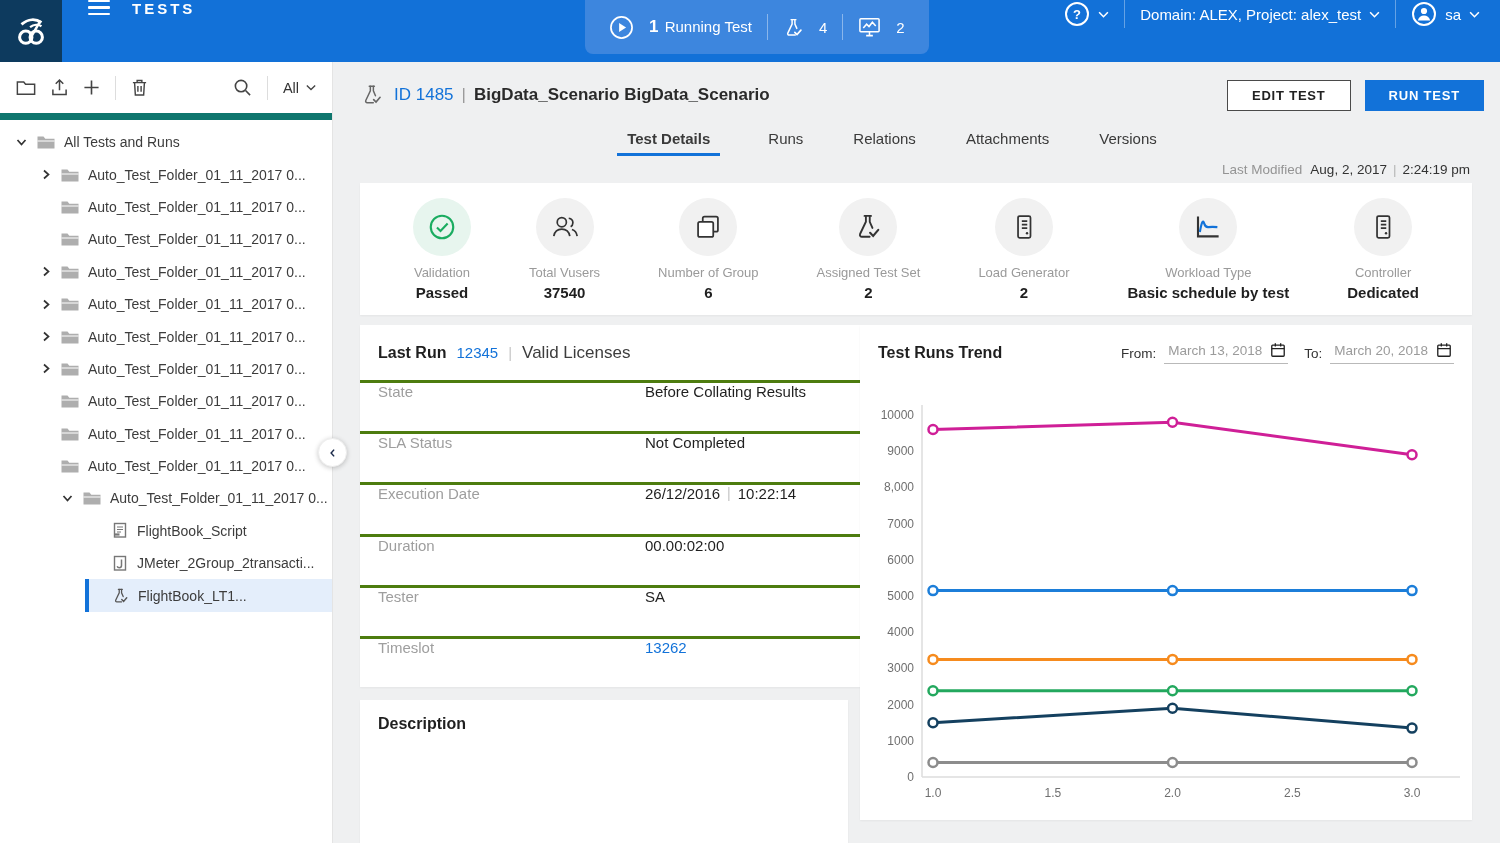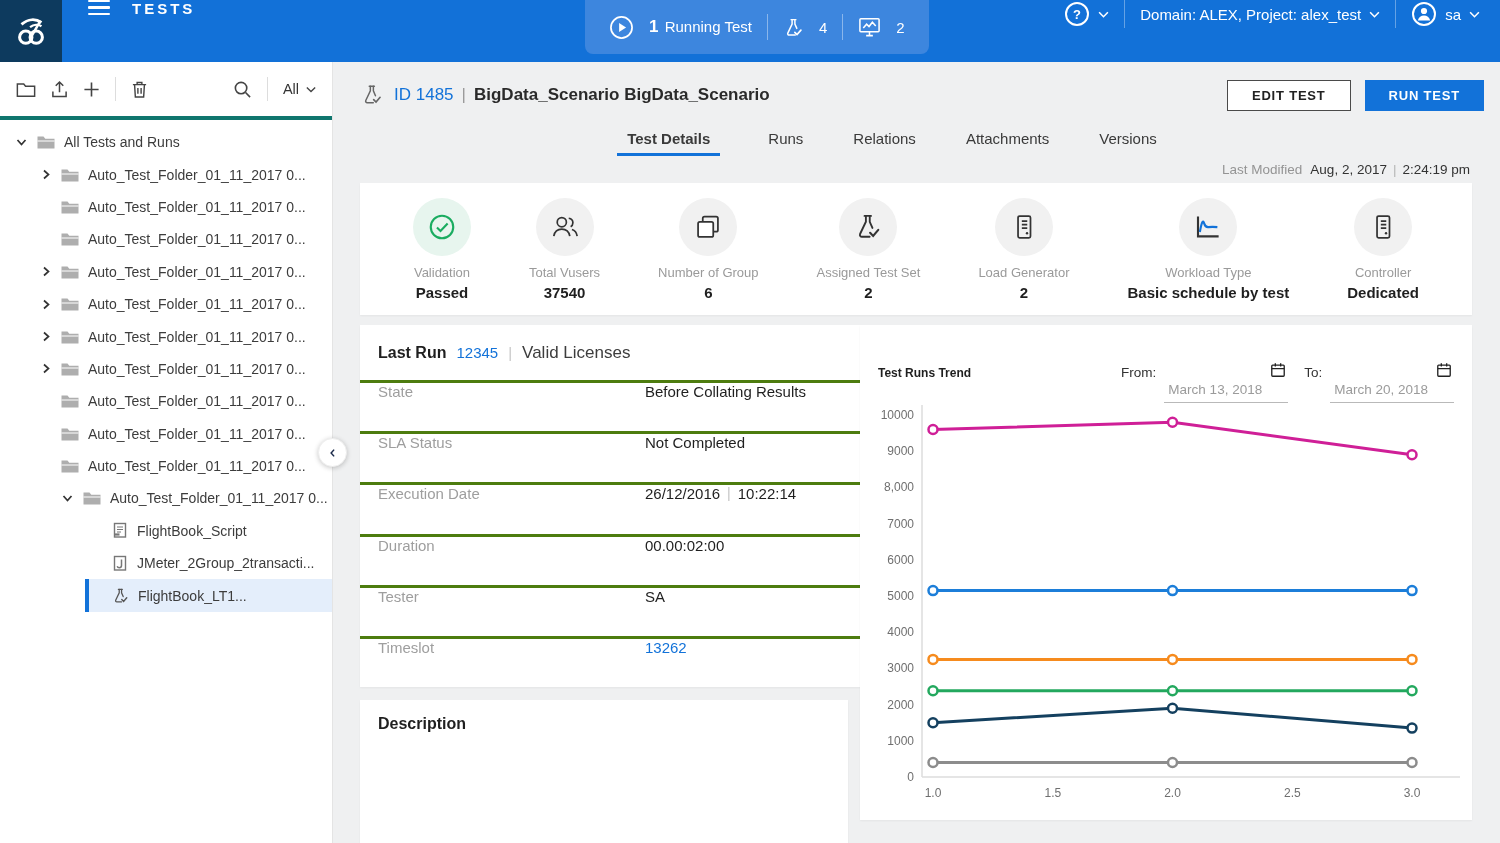--- a/index.html
+++ b/index.html
@@ -15,21 +15,21 @@
   .app-title { margin-left:22px; font-size:15px; font-weight:bold; letter-spacing:3px; }
   .status-pill { position:absolute; left:585px; top:0; height:54px; background:#3d86de; border-radius:0 0 8px 8px; display:flex; align-items:center; gap:15px; padding:0 24px; font-size:15px; cursor:pointer; }
   .status-pill b { font-size:17px; font-weight:bold; margin-right:2px; }
   .pill-div { width:1px; height:26px; background:rgba(255,255,255,.4); }
   .topbar-right { margin-left:auto; display:flex; align-items:center; gap:15px; padding-right:20px; font-size:15px; }
   .tb-vdiv { width:1px; height:28px; background:rgba(255,255,255,.35); }
   .tb-group { display:flex; align-items:center; gap:8px; cursor:pointer; }
 
   
   .sidebar { position:absolute; top:62px; left:0; width:333px; bottom:0; background:#fff; border-right:1px solid #e4e4e4; overflow:hidden; }
-  .side-toolbar { height:58px; border-bottom:4px solid #0f766e; display:flex; align-items:center; gap:15px; padding:0 16px; }
+  .side-toolbar { height:58px; border-bottom:7px solid #0f766e; display:flex; align-items:center; gap:15px; padding:0 16px; }
   .tb-btn { background:none; border:none; cursor:pointer; display:inline-flex; }
   .tb-div { width:1px; height:24px; background:#ddd; }
   .tb-sp { flex:1; }
   .all-dd { display:flex; align-items:center; gap:7px; font-size:14.5px; color:#333; cursor:pointer; }
 
   .tree { padding-top:6px; }
   .trow { display:flex; align-items:center; height:32.4px; font-size:14px; color:#3c3c3c; cursor:pointer; white-space:nowrap; }
   .trow .tlabel { margin-left:9px; overflow:hidden; text-overflow:ellipsis; }
   .trow .chev { width:11px; display:inline-flex; justify-content:center; margin-right:10px; }
   .chev-sp { width:21px; display:inline-block; }
@@ -84,25 +84,25 @@
   .lr-sep { color:#c4c4c4; margin:0 7px; font-size:14px; }
   .lr-icon { margin-left:auto; display:inline-flex; }
 
   
   .desc-card { left:27px; top:638px; width:488px; height:152px; padding:15px 18px; }
   .desc-title { font-size:16px; font-weight:bold; color:#1f1f1f; }
 
   
   .trend-card { left:527px; top:263px; width:612px; height:495px; }
   .trend-head { display:flex; align-items:center; padding:17px 18px 0 18px; }
-  .trend-title { font-size:12px; font-weight:bold; color:#1f1f1f; }
+  .trend-title { font-size:16px; font-weight:bold; color:#1f1f1f; }
   .range { margin-left:auto; display:flex; align-items:center; gap:8px; font-size:13.5px; }
   .range-label { color:#333; }
   .date-field { display:flex; align-items:center; gap:8px; border-bottom:1px solid #b9b9b9; padding:0 2px 5px 4px; cursor:text; }
-  .date-value { color:#9b9b9b; min-width:88px;margin-top:40px; }
+  .date-value { color:#9b9b9b; min-width:88px; }
   .cal { cursor:pointer; }
   #trend-svg { position:absolute; left:6px; top:58px; }
 </style>
 </head>
 <body>
 
 <header class="topbar">
   <div class="logo">
     <svg width="38" height="38" viewBox="0 0 40 40" fill="none" stroke="#fff">
       <circle cx="14.5" cy="26.5" r="6.5" stroke-width="3.2"></circle>

